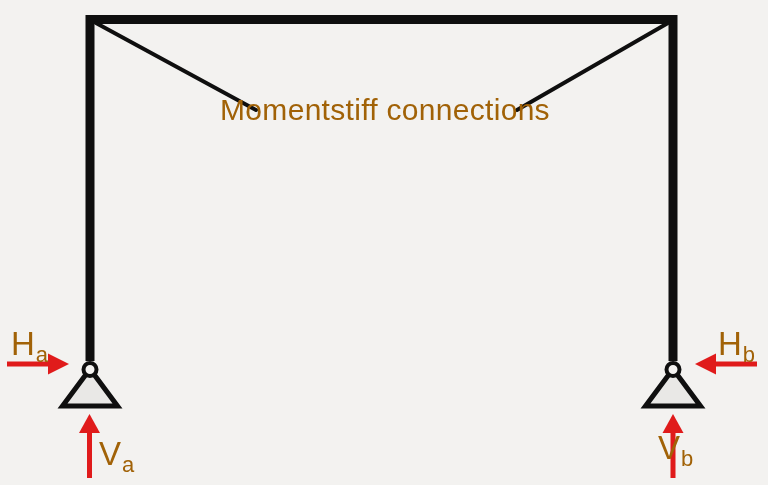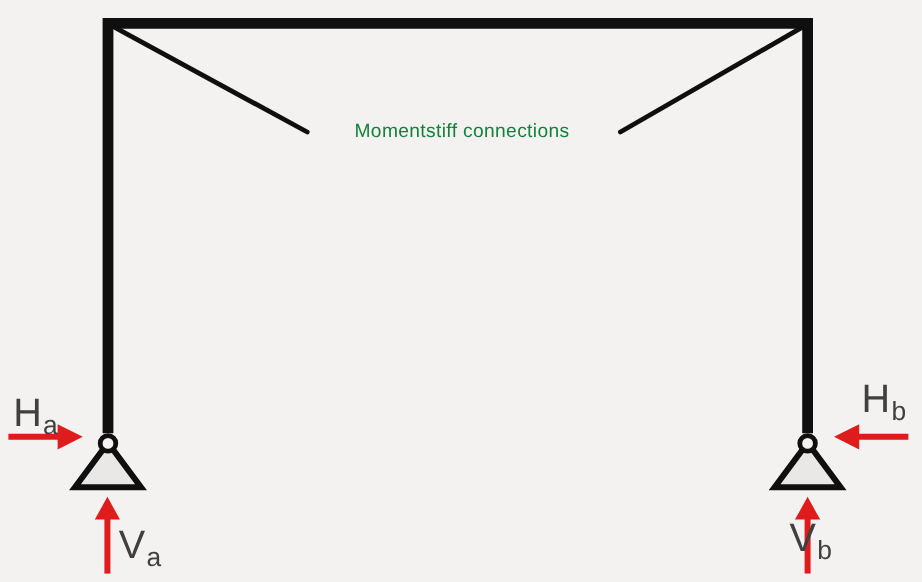--- a/index.html
+++ b/index.html
@@ -24,41 +24,41 @@
     left: 0;
     top: 0;
     display: block;
   }
   .caption {
     position: absolute;
     left: 385px;
     top: 110px;
     transform: translate(-50%, -50%);
     white-space: nowrap;
-    font-size: 16px;
+    font-size: 30px;
     font-weight: 500;
     letter-spacing: 0.3px;
-    color: #15803d;
+    color: #a16207;
   }
   .force-label {
     position: absolute;
-    color: #404040;
+    color: #a16207;
     font-size: 33px;
     font-weight: 500;
     line-height: 1;
     white-space: nowrap;
   }
   .force-label .sub {
     font-size: 22px;
     position: relative;
     top: 7px;
     margin-left: 1px;
   }
   .label-ha { left: 11px;  top: 327px; }
-  .label-hb { left: 718px; top: 315px; }
+  .label-hb { left: 718px; top: 327px; }
   .label-va { left: 99px;  top: 437px; }
   .label-vb { left: 658px; top: 431px; }
 </style>
 </head>
 <body>
 
 <div class="stage">
 
   <svg width="768" height="485" viewBox="0 0 768 485">
 

